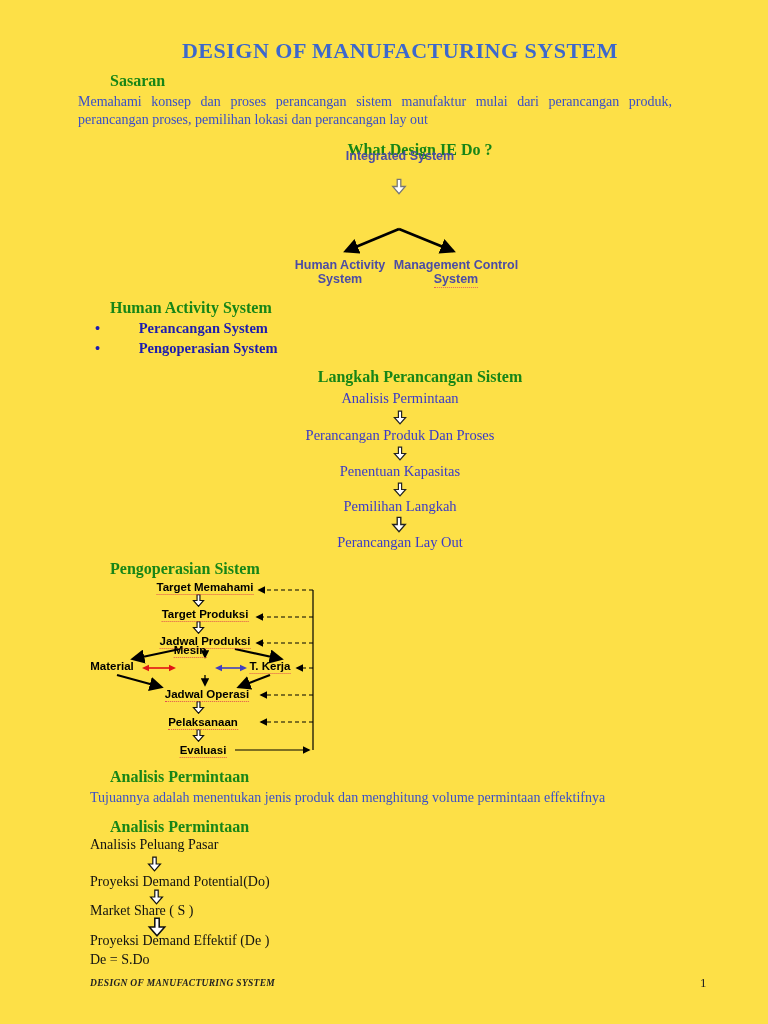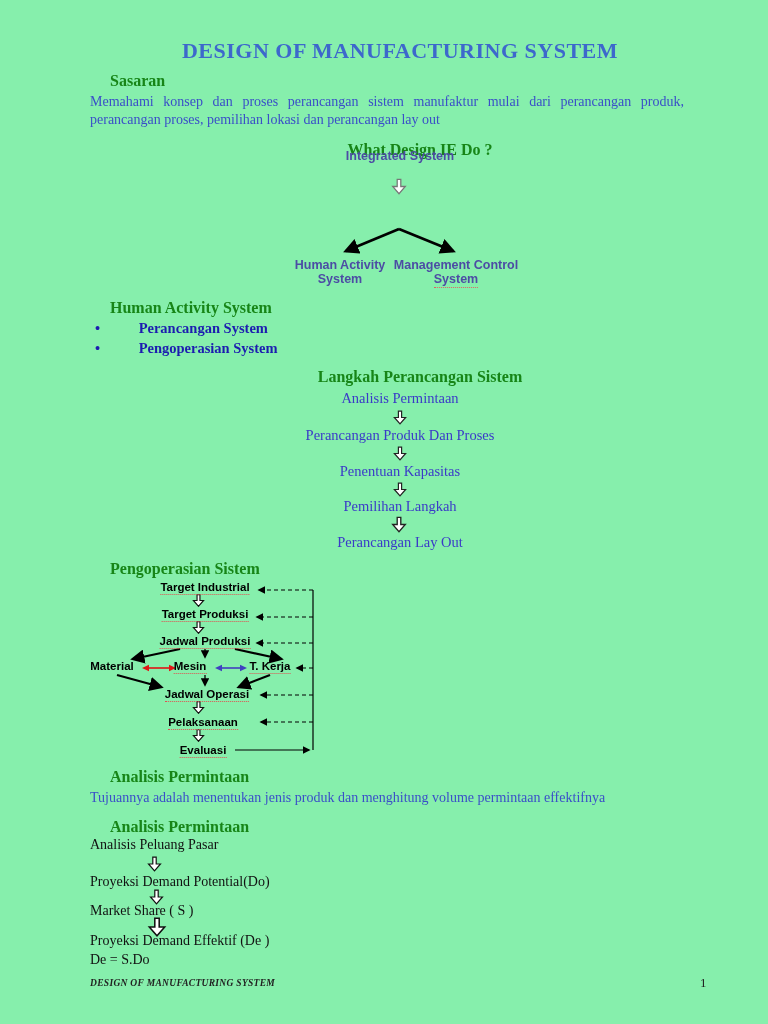--- a/index.html
+++ b/index.html
@@ -1,19 +1,19 @@
 <!DOCTYPE html>
 <html><head>
 <meta charset="utf-8">
 <style>
   html,body{margin:0;padding:0;background:#ffffff;}
   .page{
     position:relative;
     width:768px;height:1024px;
-    background:#86efac;
+    background:#fde047;
     font-family:"Liberation Serif", serif;
     overflow:hidden;
   }
   
   .doc-title{
     position:absolute;top:38px;left:32px;width:736px;
     text-align:center;
     font-size:22px;font-weight:bold;
     color:#3d68cc;letter-spacing:.5px;
   }
@@ -66,21 +66,21 @@
   }
 </style>
 </head>
 <body>
 
 <div class="page">
 
   <div class="doc-title">DESIGN OF  MANUFACTURING SYSTEM</div>
 
   <div class="abs green-h" style="left:90px;top:72px;">Sasaran</div>
-  <div class="abs blue-body" style="left:90px;top:93px;width:594px;text-align:justify;">Memahami konsep dan proses perancangan sistem manufaktur mulai dari perancangan produk, perancangan proses, pemilihan lokasi dan perancangan lay out</div>
+  <div class="abs blue-body" style="left:78px;top:93px;width:594px;text-align:justify;">Memahami konsep dan proses perancangan sistem manufaktur mulai dari perancangan produk, perancangan proses, pemilihan lokasi dan perancangan lay out</div>
 
   <div class="abs green-h centered" style="top:141px;">What Design IE Do ?</div>
   <div class="abs slate nowrap" style="left:400px;top:149px;transform:translateX(-50%);">Integrated System</div>
 
   <svg class="abs" style="left:390px;top:178px;" width="18" height="17" viewBox="0 0 20 18">
     <path d="M8 1 h4 v8 h5 l-7 8 -7 -8 h5 z" fill="#ffffff" stroke="#777" stroke-width="1.4"></path>
   </svg>
 
 
   <svg class="abs" style="left:300px;top:226px;" width="200" height="30" viewBox="0 0 200 30">
@@ -177,25 +177,25 @@
     <svg class="abs" style="left:106px;top:43px;" width="15" height="13" viewBox="0 0 20 18">
         <path d="M8 1 h4 v8 h5 l-7 8 -7 -8 h5 z" fill="#fff" stroke="#111" stroke-width="1.6"></path>
       </svg>
     <svg class="abs" style="left:106px;top:123px;" width="15" height="13" viewBox="0 0 20 18">
         <path d="M8 1 h4 v8 h5 l-7 8 -7 -8 h5 z" fill="#fff" stroke="#111" stroke-width="1.6"></path>
       </svg>
     <svg class="abs" style="left:106px;top:151px;" width="15" height="13" viewBox="0 0 20 18">
         <path d="M8 1 h4 v8 h5 l-7 8 -7 -8 h5 z" fill="#fff" stroke="#111" stroke-width="1.6"></path>
       </svg>
 
-    <div class="pnode u" style="left:120px;top:3px;">Target Industrial</div>
+    <div class="pnode u" style="left:120px;top:3px;">Target Memahami</div>
     <div class="pnode u" style="left:120px;top:30px;">Target Produksi</div>
     <div class="pnode u" style="left:120px;top:57px;">Jadwal Produksi</div>
     <div class="pnode" style="left:27px;top:82px;">Material</div>
-    <div class="pnode u" style="left:105px;top:82px;text-align:right;">Mesin</div>
+    <div class="pnode u" style="left:105px;top:66px;text-align:right;">Mesin</div>
     <div class="pnode u" style="left:185px;top:82px;">T. Kerja</div>
     <div class="pnode u" style="left:122px;top:110px;">Jadwal Operasi</div>
     <div class="pnode u" style="left:118px;top:138px;">Pelaksanaan</div>
     <div class="pnode u" style="left:118px;top:166px;">Evaluasi</div>
   </div>
 
   <div class="abs green-h" style="left:90px;top:768px;">Analisis Permintaan</div>
   <div class="abs blue-body nowrap" style="left:90px;top:789px;text-align:center;">Tujuannya adalah menentukan jenis produk dan menghitung volume permintaan effektifnya</div>
 
   <div class="abs green-h" style="left:90px;top:818px;">Analisis Permintaan</div>

